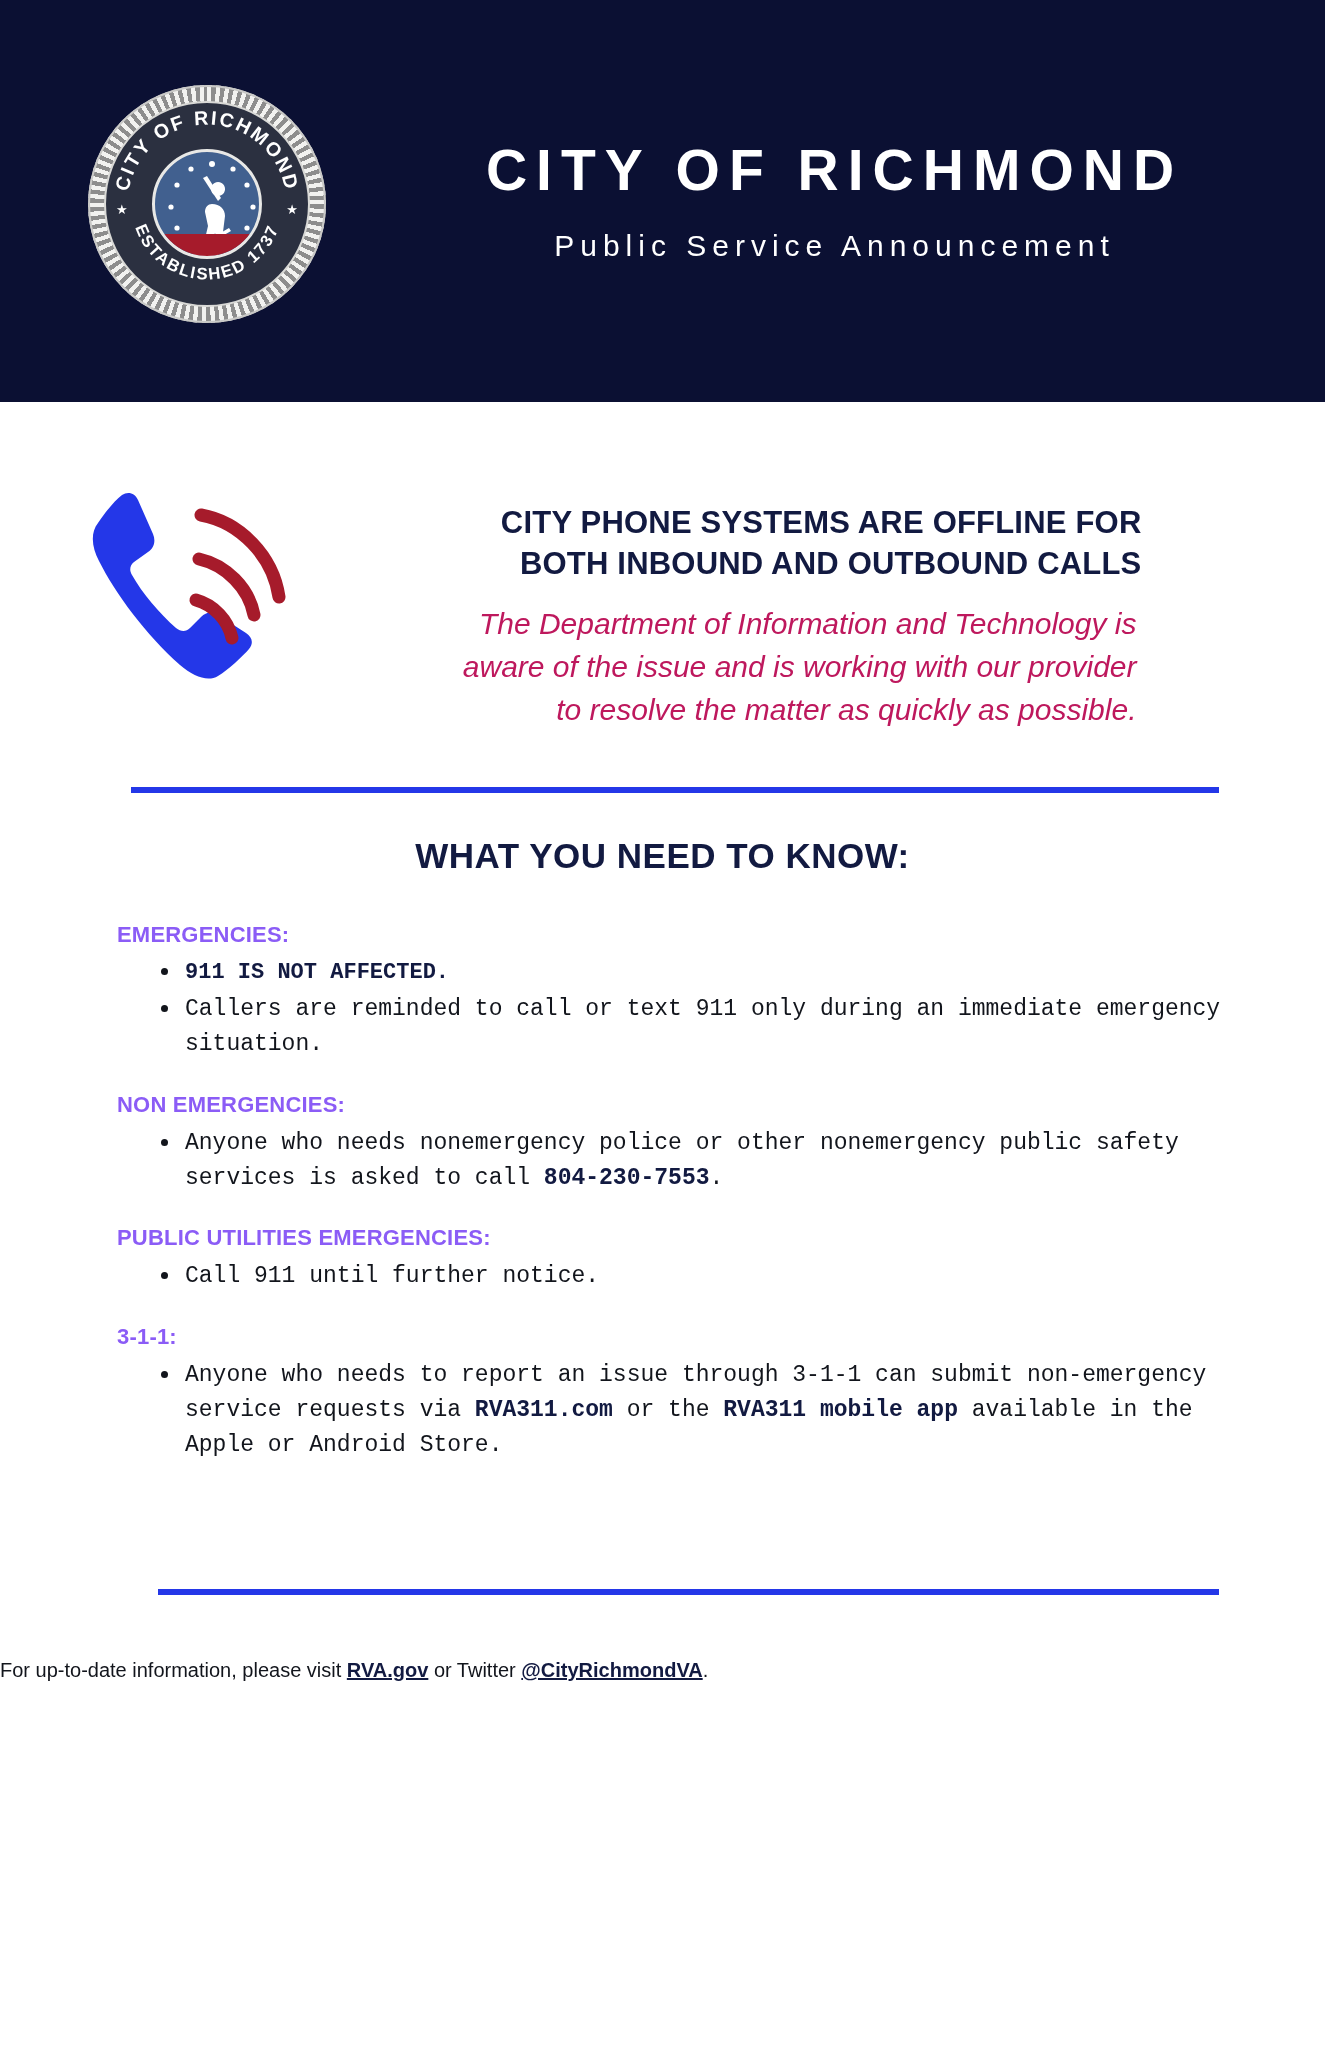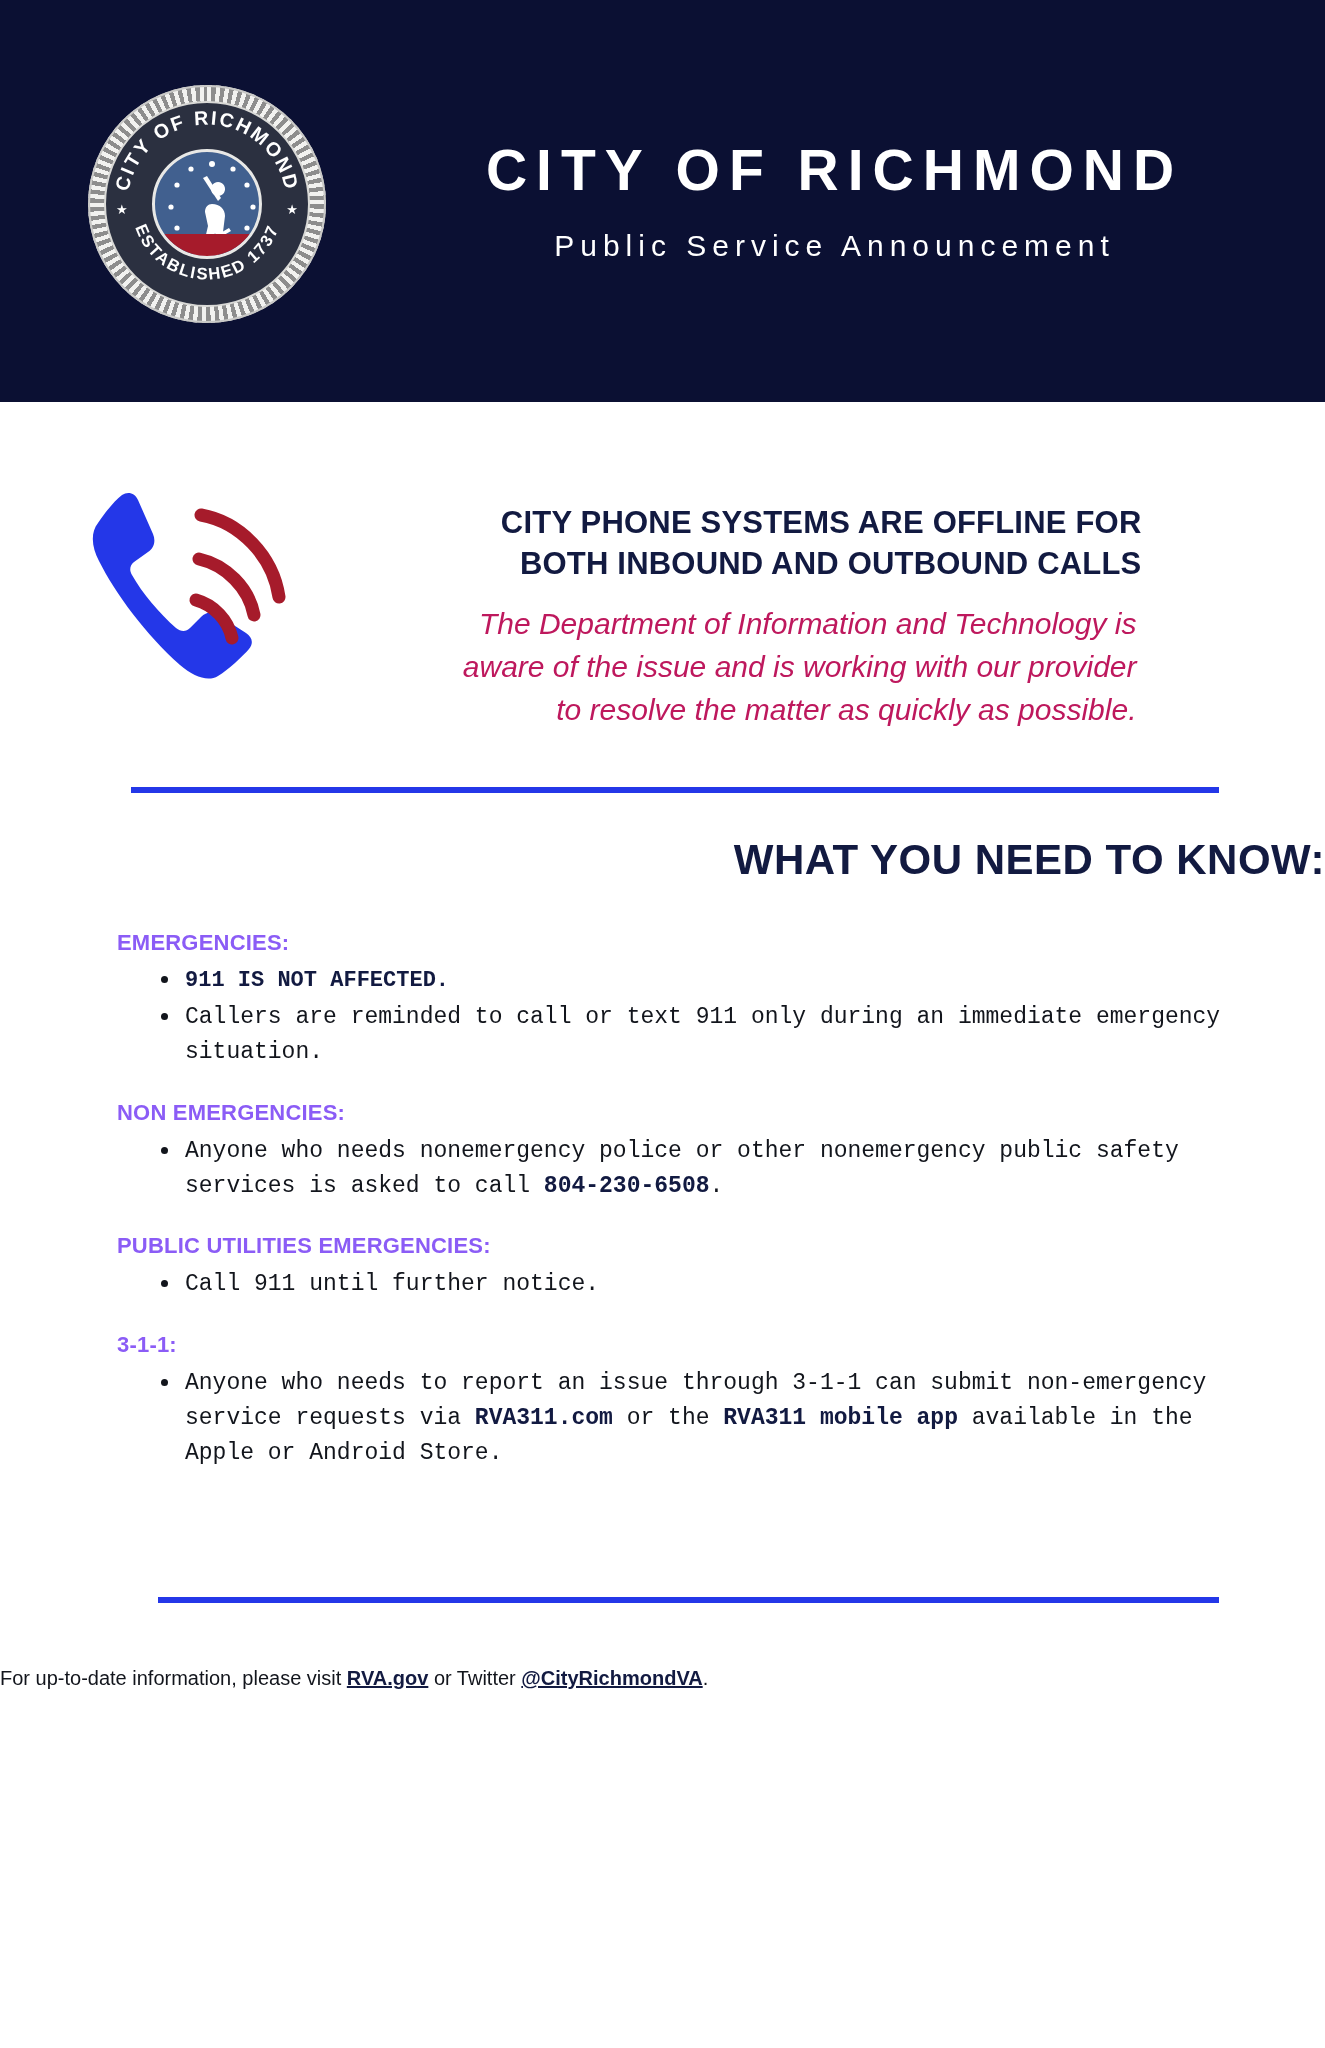--- a/index.html
+++ b/index.html
@@ -157,23 +157,23 @@
     margin: 56px 106px 0 131px;
   }
   .divider-bottom {
     height: 6px;
     background: #2437e8;
     margin: 0 106px 0 158px;
   }
 
   
   .section-title {
-    text-align: right;
+    text-align: center;
     color: #121a41;
-    font-size: 42px;
+    font-size: 35px;
     font-weight: bold;
     letter-spacing: 0.5px;
     margin-top: 43px;
     font-family: "Liberation Sans", sans-serif;
   }
 
   
   .know-wrap {
     padding: 46px 90px 0 117px;
   }
@@ -337,21 +337,21 @@
         <div class="know-group">
           <div class="group-head">EMERGENCIES:</div>
           <ul class="bullets">
             <li class="strong"><span>911 IS NOT AFFECTED.</span></li>
             <li><span>Callers are reminded to call or text 911 only during an immediate emergency situation.</span></li>
           </ul>
         </div>
         <div class="know-group">
           <div class="group-head">NON EMERGENCIES:</div>
           <ul class="bullets">
-            <li><span>Anyone who needs nonemergency police or other nonemergency public safety services is asked to call </span><span class="b">804-230-6508</span><span>.</span></li>
+            <li><span>Anyone who needs nonemergency police or other nonemergency public safety services is asked to call </span><span class="b">804-230-7553</span><span>.</span></li>
           </ul>
         </div>
         <div class="know-group">
           <div class="group-head">PUBLIC UTILITIES EMERGENCIES:</div>
           <ul class="bullets">
             <li><span>Call 911 until further notice.</span></li>
           </ul>
         </div>
         <div class="know-group">
           <div class="group-head">3-1-1:</div>

